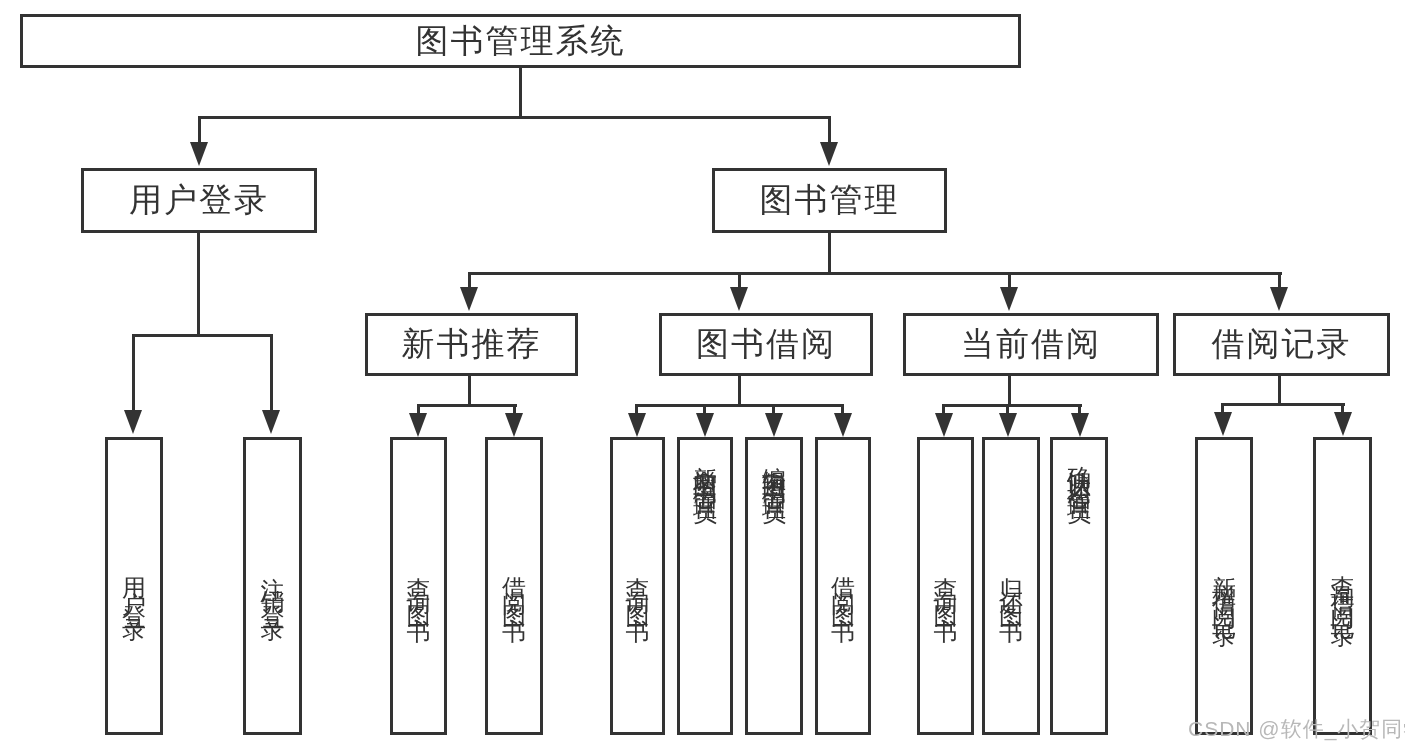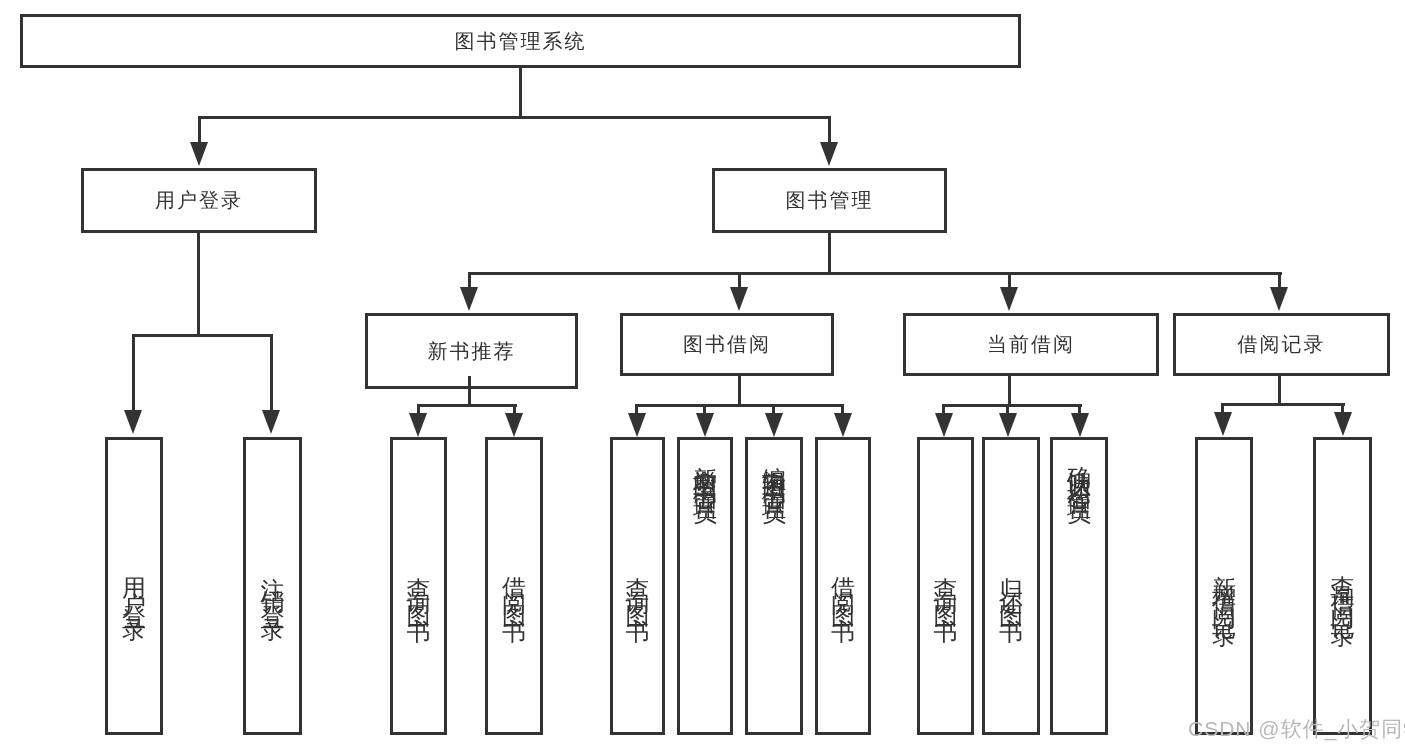--- a/index.html
+++ b/index.html
@@ -14,21 +14,21 @@
   }
   
   .node {
     position: absolute;
     border: 3px solid #333333;
     background: #ffffff;
     display: flex;
     align-items: center;
     justify-content: center;
     color: #333333;
-    font-size: 20px;
+    font-size: 33px;
     letter-spacing: 2px;
     white-space: nowrap;
   }
   .leaf {
     position: absolute;
     border: 3px solid #333333;
     background: #ffffff;
     display: flex;
     justify-content: center;
     align-items: center;
@@ -103,24 +103,24 @@
   <div class="hline" style="left:468px; top:272px; width:814px;"></div>
   <div class="vline" style="left:468px; top:272px; height:16px;"></div>
   <div class="arrow-down" style="left:460px; top:287px;"></div>
   <div class="vline" style="left:738px; top:272px; height:16px;"></div>
   <div class="arrow-down" style="left:730px; top:287px;"></div>
   <div class="vline" style="left:1008px; top:272px; height:16px;"></div>
   <div class="arrow-down" style="left:1000px; top:287px;"></div>
   <div class="vline" style="left:1278px; top:272px; height:16px;"></div>
   <div class="arrow-down" style="left:1270px; top:287px;"></div>
 
-  <div class="node" style="left:365px; top:313px; width:213px; height:76px;">
+  <div class="node" style="left:365px; top:313px; width:213px; height:63px;">
     <span>新书推荐</span>
   </div>
-  <div class="node" style="left:620px; top:313px; width:214px; height:63px;">
+  <div class="node" style="left:659px; top:313px; width:214px; height:63px;">
     <span>图书借阅</span>
   </div>
   <div class="node" style="left:903px; top:313px; width:256px; height:63px;">
     <span>当前借阅</span>
   </div>
   <div class="node" style="left:1173px; top:313px; width:217px; height:63px;">
     <span>借阅记录</span>
   </div>
 
   <div class="vline" style="left:468px; top:376px; height:31px;"></div>

